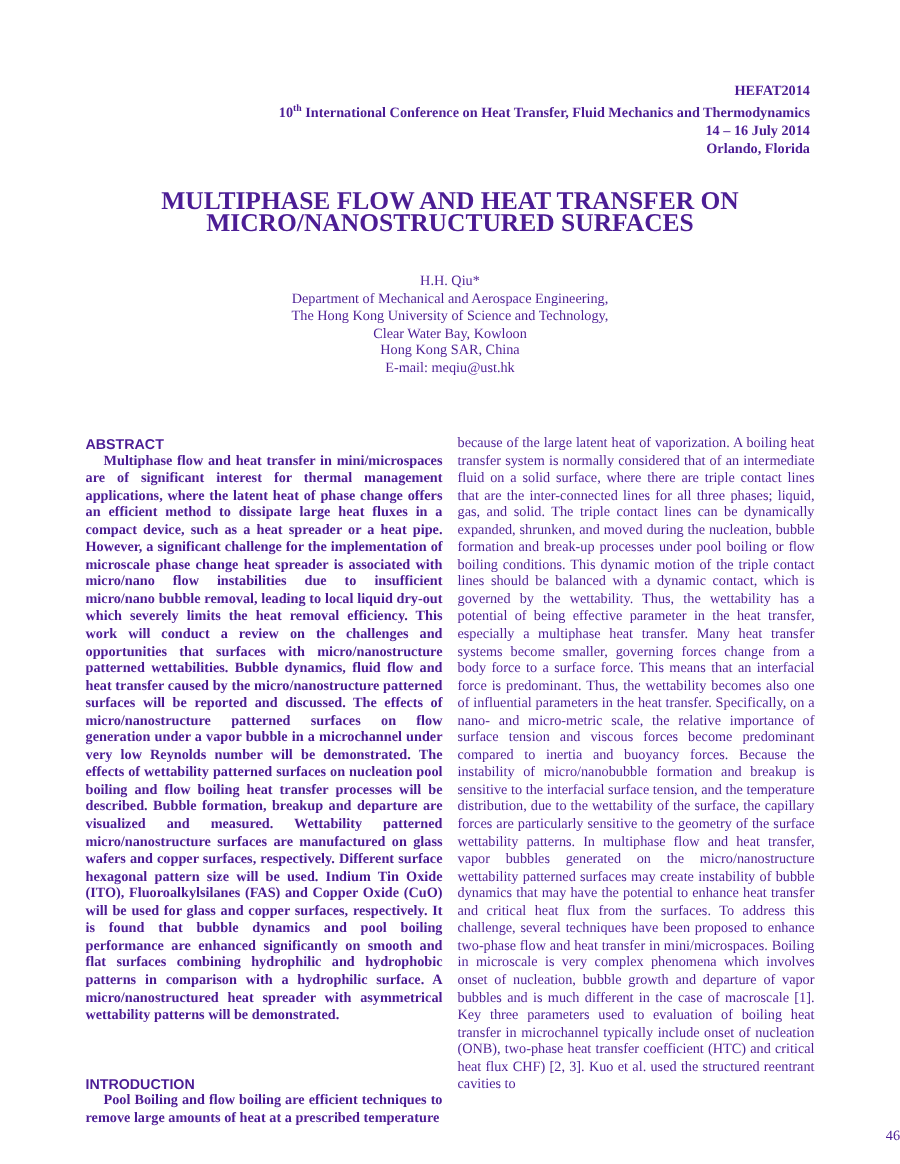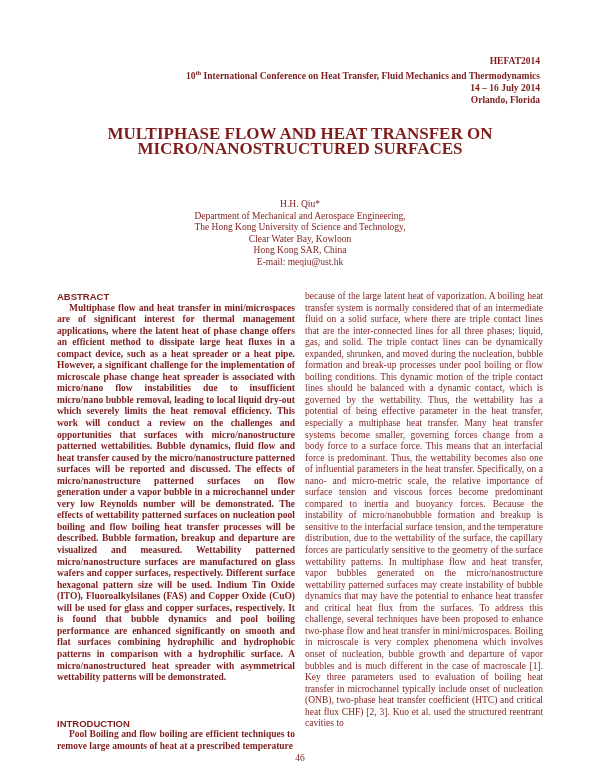--- a/index.html
+++ b/index.html
@@ -5,21 +5,21 @@
   html, body {
     margin: 0;
     padding: 0;
     background: #ffffff;
   }
   .page {
     position: relative;
     width: 600px;
     height: 776px;
     background: #ffffff;
-    color: #7f1d1d;
+    color: #4c1d95;
     font-family: "Liberation Serif", serif;
     overflow: hidden;
   }
   .conf-header {
     position: absolute;
     top: 55px;
     left: 60px;
     right: 60px;
     text-align: right;
     font-weight: bold;
@@ -40,21 +40,20 @@
     line-height: 14.5px;
   }
   .author-block {
     position: absolute;
     top: 183px;
     left: 60px;
     right: 60px;
     text-align: center;
     font-size: 9.5px;
     line-height: 11.6px;
-    margin-top: 16px;
   }
   .columns {
     position: absolute;
     top: 291px;
     left: 57px;
     width: 486px;
     display: flex;
     gap: 10px;
     font-size: 9.5px;
     line-height: 11.55px;
@@ -75,21 +74,21 @@
   }
   .para-indent {
     text-indent: 12px;
     font-weight: bold;
   }
   .page-number {
     position: absolute;
     bottom: 13px;
     left: 0;
     width: 100%;
-    text-align: center;
+    text-align: right;
     font-size: 9.5px;
   }
 </style>
 </head>
 <body>
 
 <div class="page">
 
   <div class="conf-header">
     <div>HEFAT2014</div>

